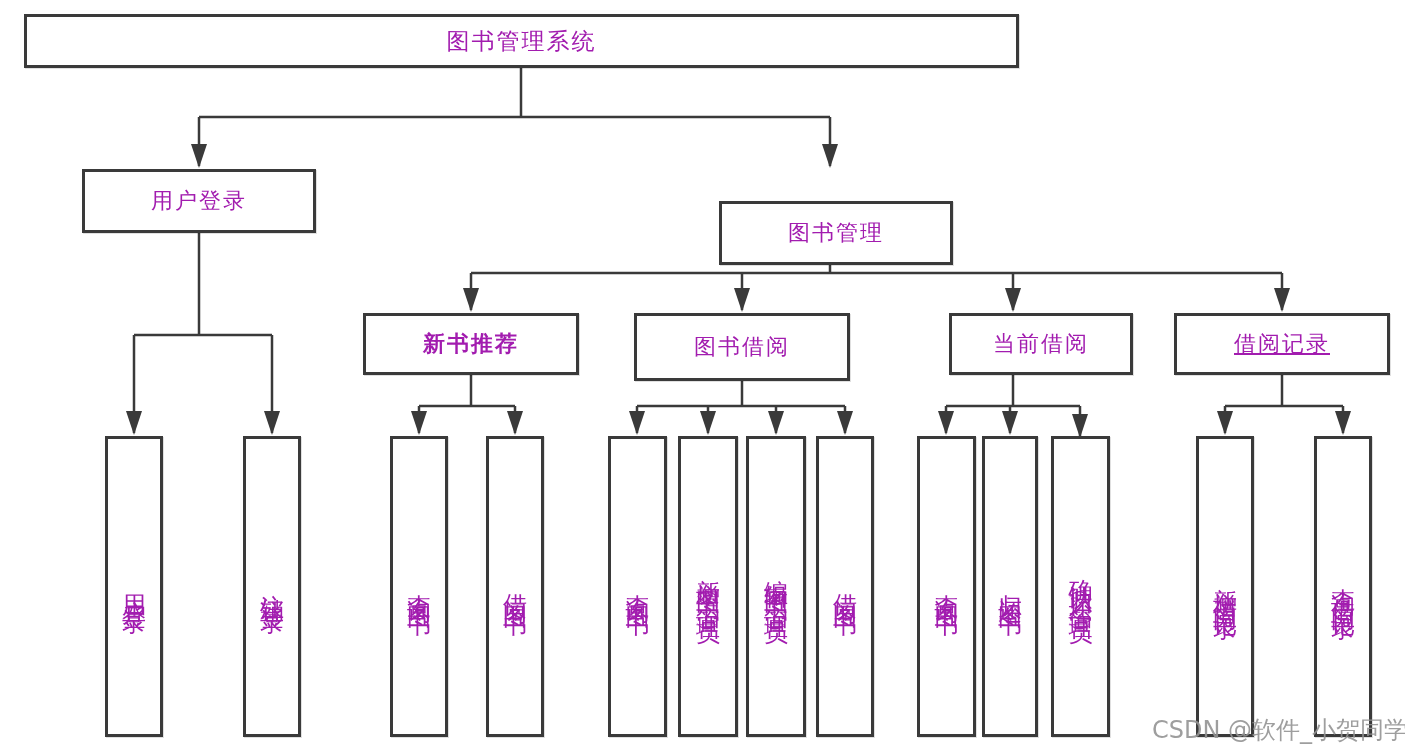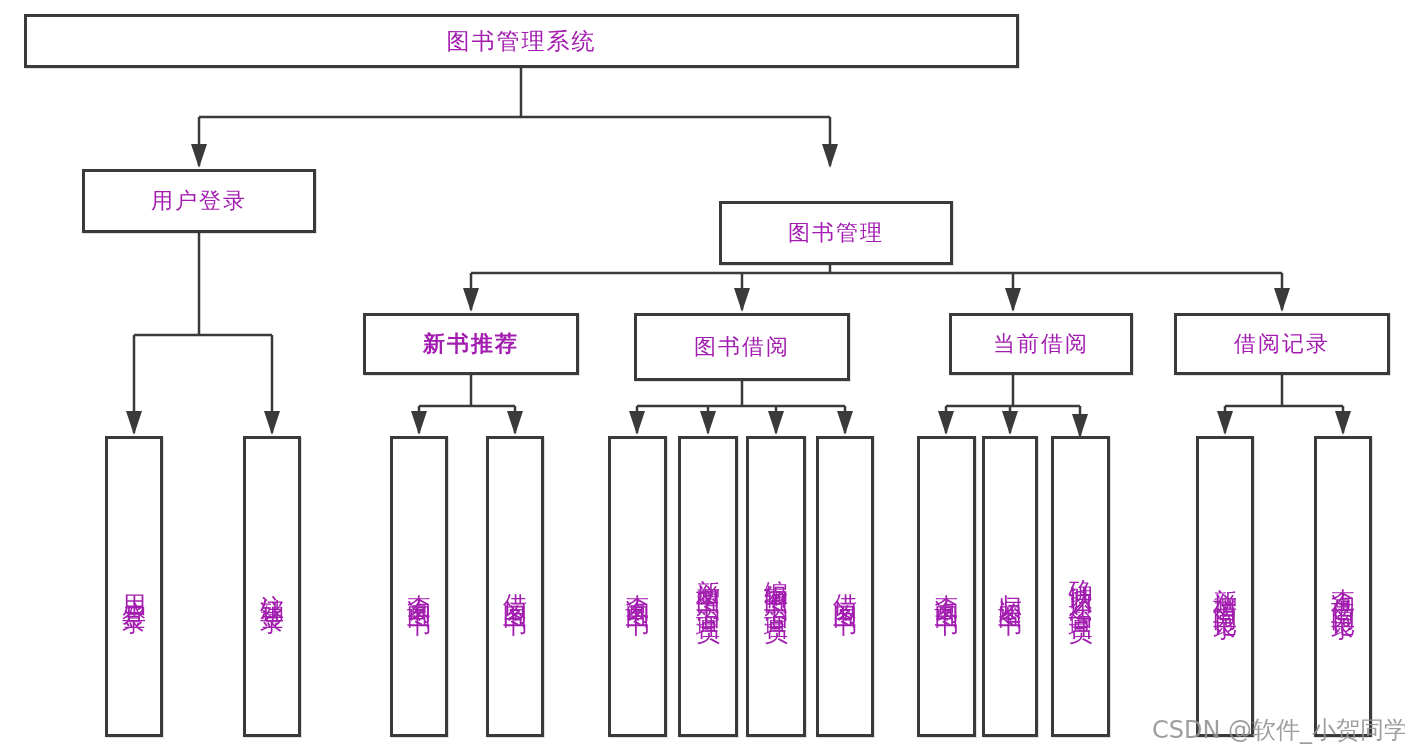--- a/index.html
+++ b/index.html
@@ -28,21 +28,21 @@
     line-height: 1;
   }
 
   
   .n-root   { left: 24px;  top: 14px;  width: 995px; height: 54px; }
   .n-login  { left: 82px;  top: 169px; width: 234px; height: 64px; }
   .n-mgmt   { left: 719px; top: 169px; width: 234px; height: 64px; margin-top: 32px; }
   .n-g0 { left: 363px;  top: 313px; width: 216px; height: 62px; font-weight: bold; }
   .n-g1 { left: 634px;  top: 313px; width: 216px; height: 68px; }
   .n-g2 { left: 905px;  top: 313px; width: 184px; height: 62px; margin-left: 44px; }
-  .n-g3 { left: 1174px; top: 313px; width: 216px; height: 62px; }
+  .n-g3 { left: 1174px; top: 313px; width: 216px; height: 62px; text-decoration: underline; }
 
   .leaf { top: 436px; height: 301px; }
   .l-a0 { left: 105px;  width: 58px; }
   .l-a1 { left: 243px;  width: 58px; }
   .l-b0 { left: 390px;  width: 58px; }
   .l-b1 { left: 486px;  width: 58px; }
   .l-c0 { left: 608px;  width: 59px; }
   .l-c1 { left: 678px;  width: 60px; }
   .l-c2 { left: 746px;  width: 60px; }
   .l-c3 { left: 816px;  width: 58px; }

